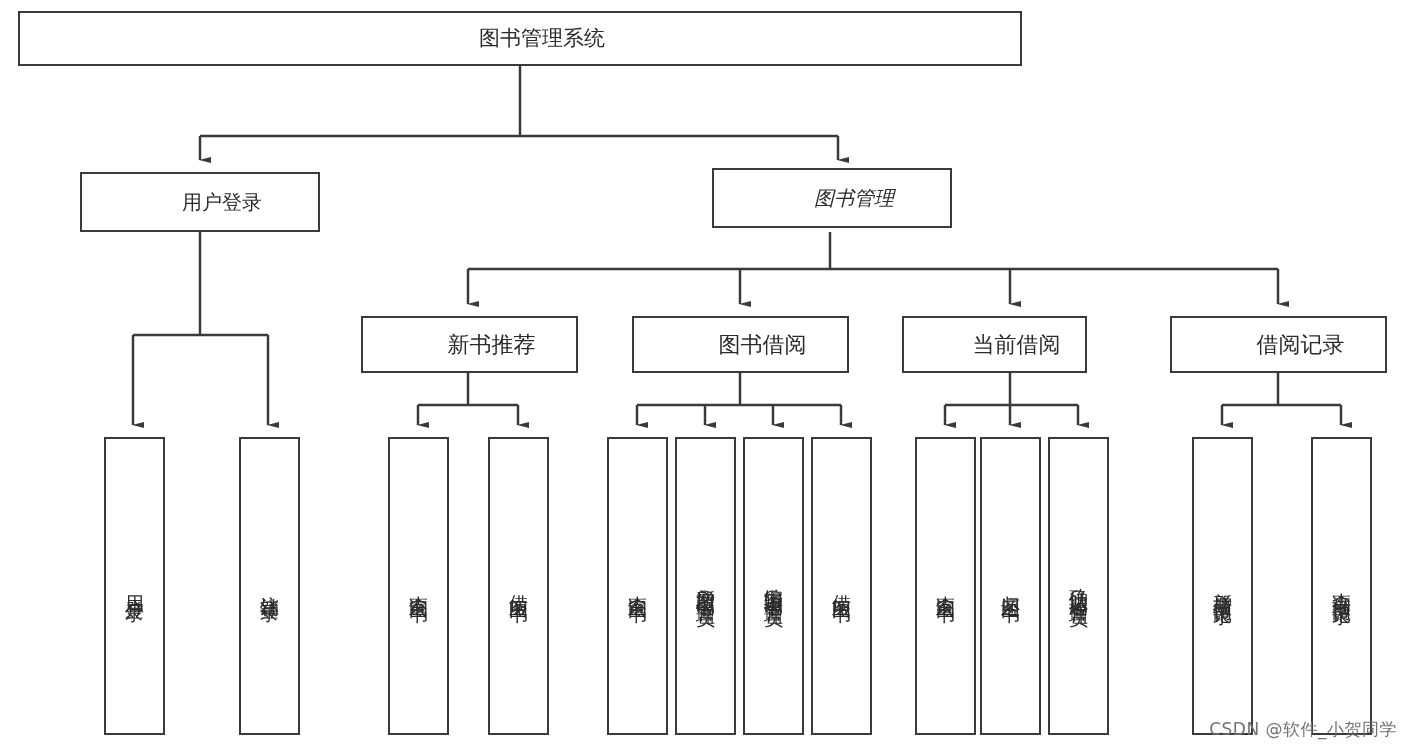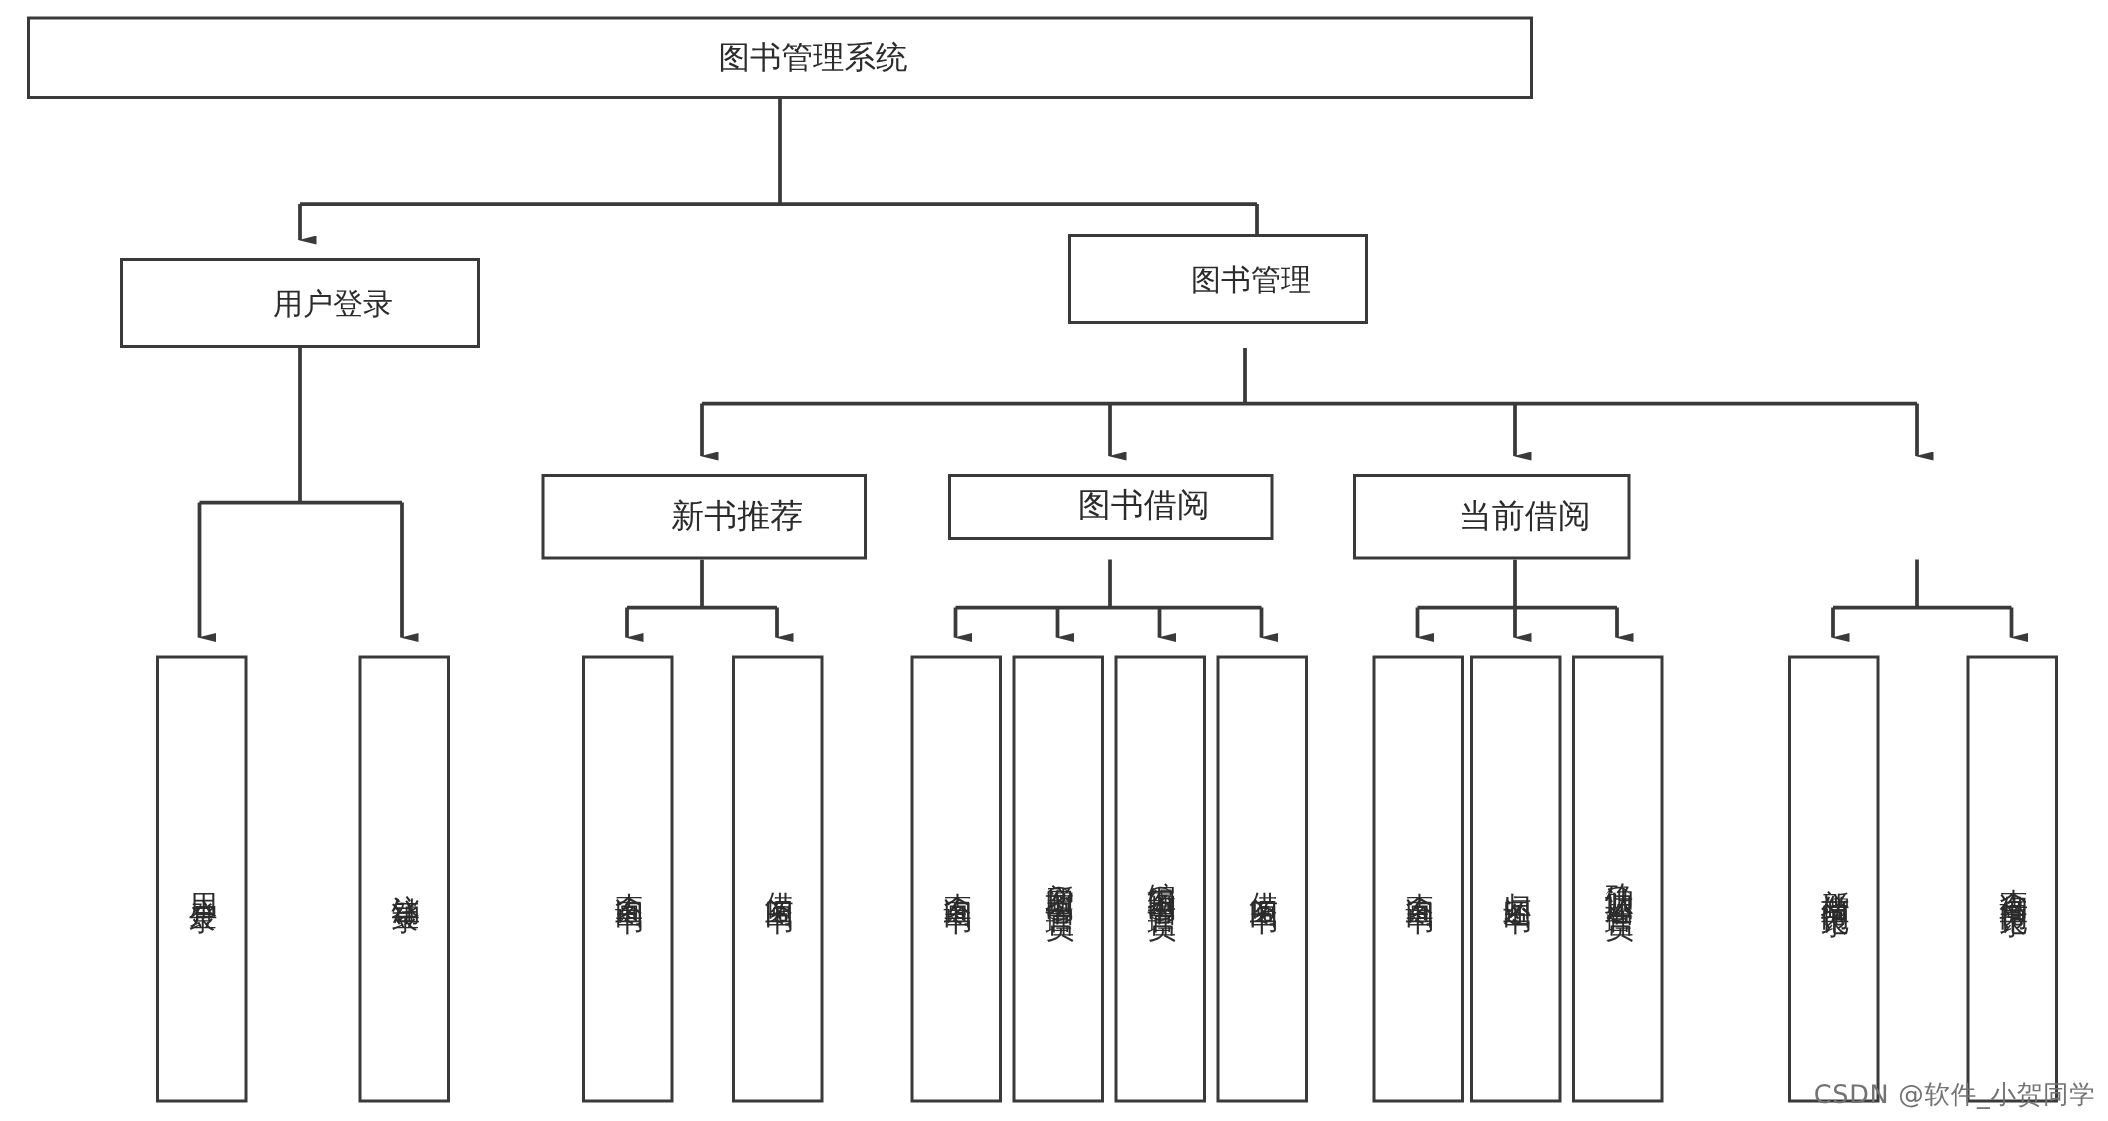--- a/index.html
+++ b/index.html
@@ -124,32 +124,35 @@
     </g>
   </svg>
 
   <div class="node node-root" style="left:18px; top:11px; width:1004px; height:55px;">
     <span>图书管理系统</span>
   </div>
 
   <div class="node node-l1" style="left:80px; top:172px; width:240px; height:60px;">
     <span>用户登录</span>
   </div>
-  <div class="node node-l1" style="left:712px; top:156px; width:200px; height:60px;">
+  <div class="node node-l1" style="left:712px; top:168px; width:240px; height:60px;font-style:italic;">
     <span>图书管理</span>
   </div>
 
   <div class="node node-l2" style="left:361px; top:316px; width:217px; height:57px;">
     <span>新书推荐</span>
   </div>
-  <div class="node node-l2" style="left:632px; top:316px; width:217px; height:44px;text-align:right;">
+  <div class="node node-l2" style="left:632px; top:316px; width:217px; height:57px;text-align:right;">
     <span>图书借阅</span>
   </div>
   <div class="node node-l2" style="left:902px; top:316px; width:185px; height:57px;">
     <span>当前借阅</span>
+  </div>
+  <div class="node node-l2" style="left:1170px; top:316px; width:217px; height:57px;">
+    <span>借阅记录</span>
   </div>
 
   <div class="node node-leaf" style="left:104px; top:437px; width:61px; height:298px;">
     <span class="vtext">用户登录</span>
   </div>
   <div class="node node-leaf" style="left:239px; top:437px; width:61px; height:298px;">
     <span class="vtext">注销登录</span>
   </div>
 
   <div class="node node-leaf" style="left:388px; top:437px; width:61px; height:298px;">

